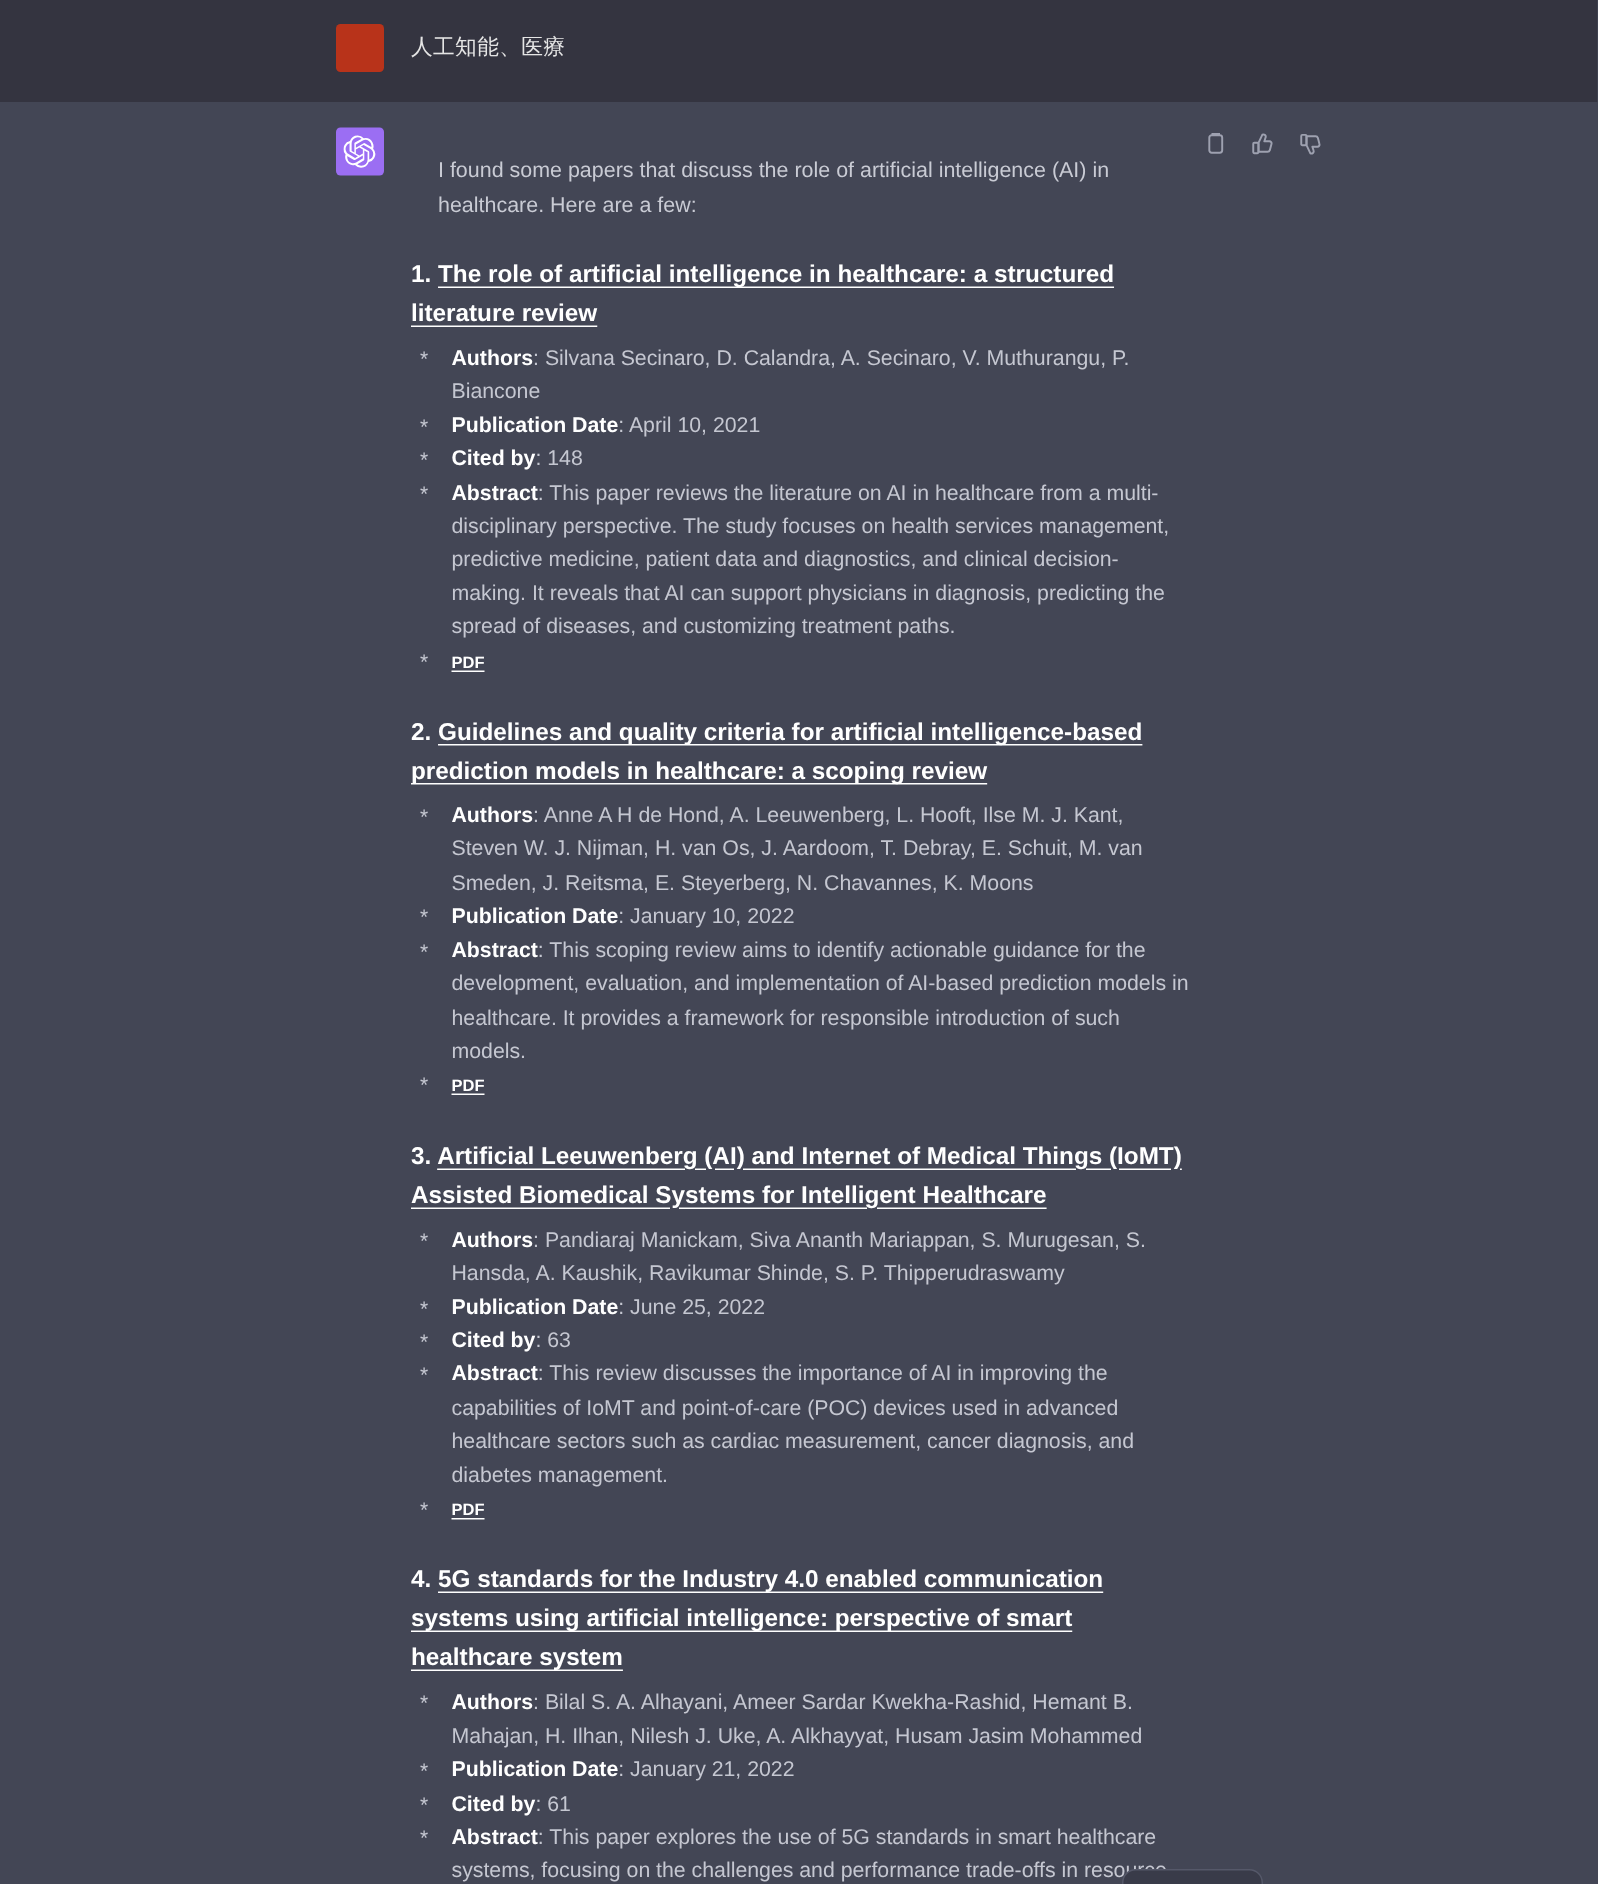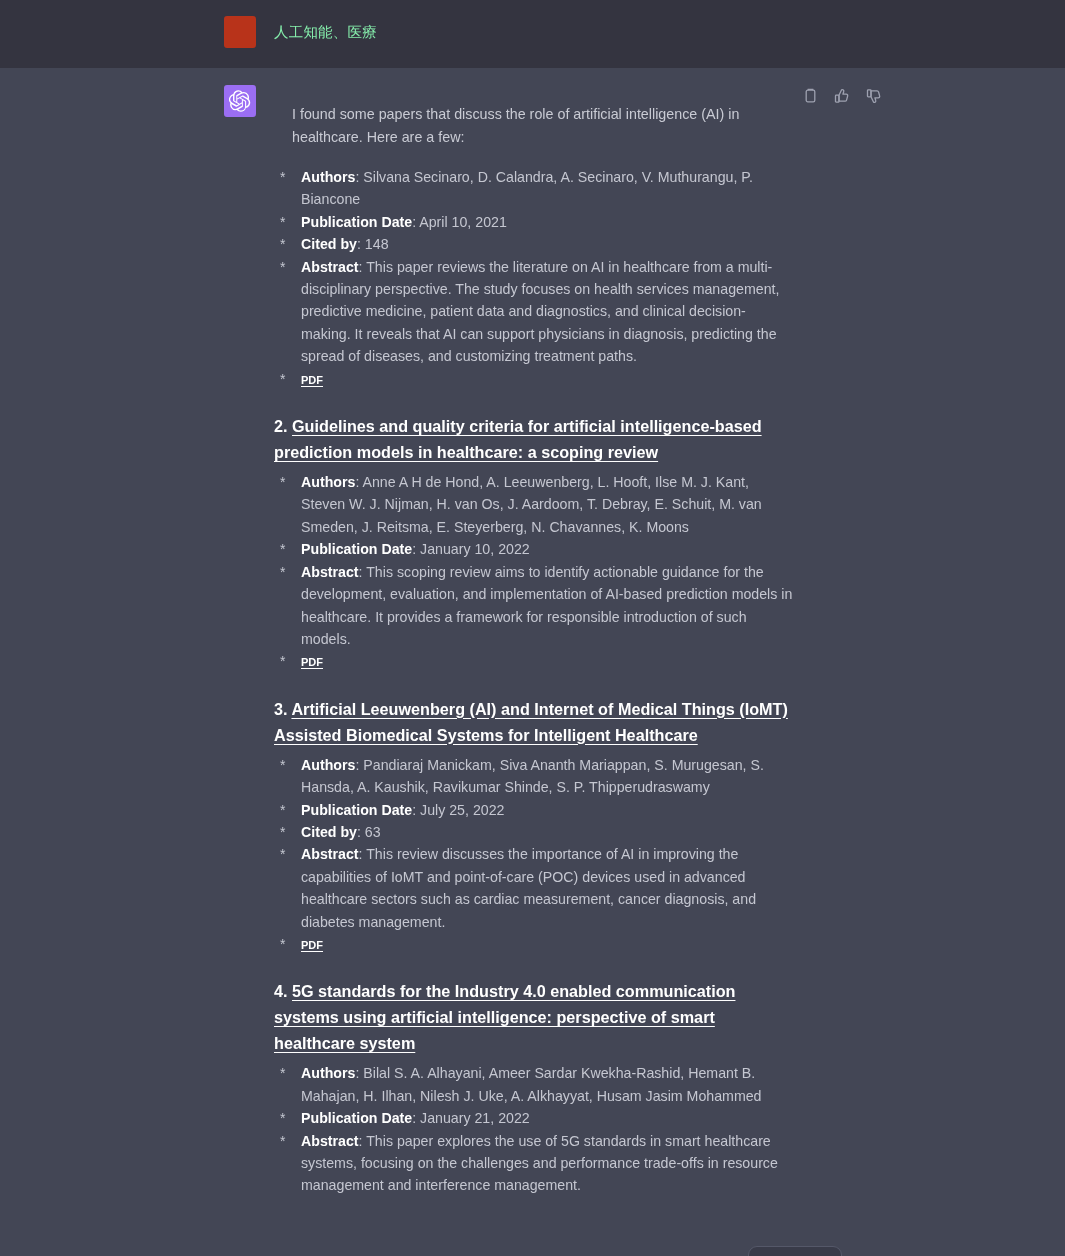--- a/index.html
+++ b/index.html
@@ -30,21 +30,21 @@
     padding-top: 16px;
   }
   .avatar-user {
     width: 32px; height: 32px;
     background: #b8331a;
     border-radius: 3px;
     flex: 0 0 auto;
   }
   .header-title {
     margin-left: 18px;
-    color: #86efac;
+    color: #e5e5e5;
     font-size: 14.5px;
     line-height: 32px;
     letter-spacing: .2px;
     white-space: nowrap;
   }
 
   
   .msg {
     position: absolute;
     top: 68px; left: 0;
@@ -183,20 +183,24 @@
   <div class="msg-row">
     <div class="avatar-bot">
       <svg width="22" height="22" viewBox="0 0 24 24">
         <path fill="#ffffff" d="M21.55 10.02a5.82 5.82 0 0 0-.5-4.78 5.9 5.9 0 0 0-6.34-2.82A5.86 5.86 0 0 0 10.3.38a5.9 5.9 0 0 0-5.62 4.07 5.83 5.83 0 0 0-3.9 2.82 5.9 5.9 0 0 0 .73 6.9 5.82 5.82 0 0 0 .5 4.79 5.9 5.9 0 0 0 6.35 2.82 5.84 5.84 0 0 0 4.4 1.96 5.9 5.9 0 0 0 5.63-4.08 5.83 5.83 0 0 0 3.89-2.82 5.9 5.9 0 0 0-.73-6.9zm-8.79 12.3a4.38 4.38 0 0 1-2.81-1.01l.14-.08 4.67-2.7a.76.76 0 0 0 .38-.66v-6.6l1.97 1.15a.07.07 0 0 1 .4.05v5.46a4.4 4.4 0 0 1-4.39 4.38zM3.32 18.3a4.37 4.37 0 0 1-.52-2.94l.14.08 4.68 2.7c.23.14.52.14.75 0l5.7-3.3v2.28a.07.07 0 0 1-.2.06l-4.72 2.73a4.4 4.4 0 0 1-5.99-1.6zM2.1 7.92a4.37 4.37 0 0 1 2.29-1.92v5.56c0 .27.14.52.38.66l5.7 3.29-1.97 1.14a.07.07 0 0 1-.07 0L3.7 13.9a4.4 4.4 0 0 1-1.6-5.99zm16.22 3.77L12.62 8.4l1.97-1.14a.07.07 0 0 1 .07 0l4.73 2.73a4.38 4.38 0 0 1-.67 7.9v-5.55a.76.76 0 0 0-.39-.66zm1.96-2.95l-.14-.09-4.67-2.72a.76.76 0 0 0-.76 0L9 9.24V6.96a.07.07 0 0 1 .03-.06l4.72-2.72a4.38 4.38 0 0 1 6.51 4.54zM7.93 12.78L5.96 11.64a.07.07 0 0 1-.04-.05V6.12a4.38 4.38 0 0 1 7.18-3.36l-.14.08-4.67 2.7a.76.76 0 0 0-.38.66l-.01 6.58zm1.07-2.3L11.54 9l2.54 1.47v2.94l-2.54 1.46L9 13.42v-2.94z"></path>
       </svg>
     </div>
 
     <div class="msg-body">
       <p class="intro">I found some papers that discuss the role of artificial intelligence (AI) in healthcare. Here are a few:</p>
 
+      <h3 class="paper-title">
+        <span class="num">1.</span>
+        <a>The role of artificial intelligence in healthcare: a structured literature review</a>
+      </h3>
       <ul class="meta">
         <li><b>Authors</b>: <span>Silvana Secinaro, D. Calandra, A. Secinaro, V. Muthurangu, P. Biancone</span></li>
         <li><b>Publication Date</b>: <span>April 10, 2021</span></li>
         <li><b>Cited by</b>: <span>148</span></li>
         <li><b>Abstract</b>: <span>This paper reviews the literature on AI in healthcare from a multi-disciplinary perspective. The study focuses on health services management, predictive medicine, patient data and diagnostics, and clinical decision-making. It reveals that AI can support physicians in diagnosis, predicting the spread of diseases, and customizing treatment paths.</span></li>
         <li><span class="pdf">PDF</span></li>
       </ul>
 
       <h3 class="paper-title">
         <span class="num">2.</span>
@@ -208,33 +212,34 @@
         <li><b>Abstract</b>: <span>This scoping review aims to identify actionable guidance for the development, evaluation, and implementation of AI-based prediction models in healthcare. It provides a framework for responsible introduction of such models.</span></li>
         <li><span class="pdf">PDF</span></li>
       </ul>
 
       <h3 class="paper-title">
         <span class="num">3.</span>
         <a>Artificial Leeuwenberg (AI) and Internet of Medical Things (IoMT) Assisted Biomedical Systems for Intelligent Healthcare</a>
       </h3>
       <ul class="meta">
         <li><b>Authors</b>: <span>Pandiaraj Manickam, Siva Ananth Mariappan, S. Murugesan, S. Hansda, A. Kaushik, Ravikumar Shinde, S. P. Thipperudraswamy</span></li>
-        <li><b>Publication Date</b>: <span>July 25, 2022</span></li>
+        <li><b>Publication Date</b>: <span>June 25, 2022</span></li>
         <li><b>Cited by</b>: <span>63</span></li>
         <li><b>Abstract</b>: <span>This review discusses the importance of AI in improving the capabilities of IoMT and point-of-care (POC) devices used in advanced healthcare sectors such as cardiac measurement, cancer diagnosis, and diabetes management.</span></li>
         <li><span class="pdf">PDF</span></li>
       </ul>
 
       <h3 class="paper-title">
         <span class="num">4.</span>
         <a>5G standards for the Industry 4.0 enabled communication systems using artificial intelligence: perspective of smart healthcare system</a>
       </h3>
       <ul class="meta">
         <li><b>Authors</b>: <span>Bilal S. A. Alhayani, Ameer Sardar Kwekha-Rashid, Hemant B. Mahajan, H. Ilhan, Nilesh J. Uke, A. Alkhayyat, Husam Jasim Mohammed</span></li>
         <li><b>Publication Date</b>: <span>January 21, 2022</span></li>
+        <li><b>Cited by</b>: <span>61</span></li>
         <li><b>Abstract</b>: <span>This paper explores the use of 5G standards in smart healthcare systems, focusing on the challenges and performance trade-offs in resource management and interference management.</span></li>
 
       </ul>
 
     </div>
   </div>
 </div>
 
 <div class="user-bubble"></div>
 

